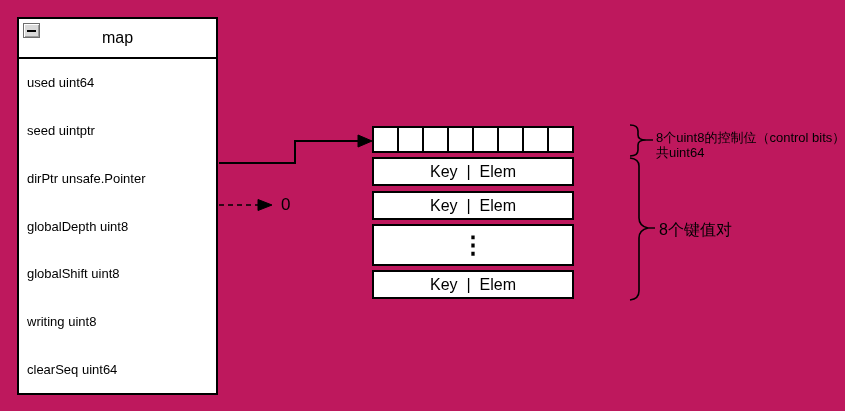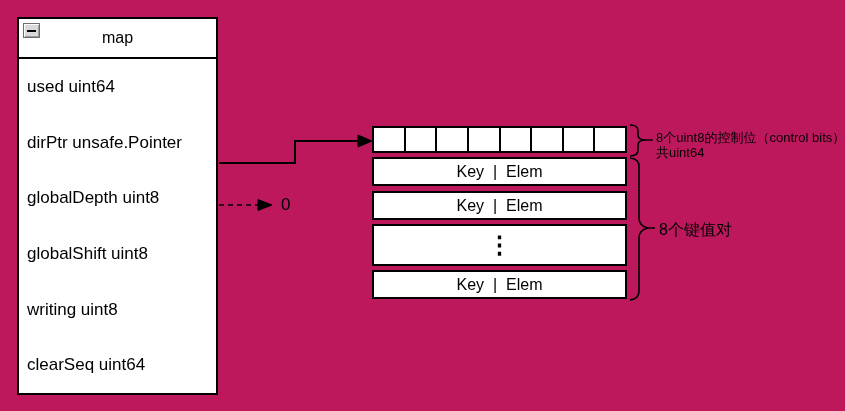--- a/index.html
+++ b/index.html
@@ -25,26 +25,26 @@
     box-shadow: inset 1px 1px 0 #ffffff, inset -1px -1px 0 #9a9a9a;
     display:flex; align-items:center; justify-content:center;
   }
   .minus-bar { width:9px; height:2px; background:#000; }
   .map-fields {
     position:absolute; left:0; right:0; top:40px; bottom:0;
     display:flex; flex-direction:column;
   }
   .field {
     flex:1; display:flex; align-items:center;
-    padding-left:8px; font-size:17px;
+    padding-left:8px; font-size:13px;
   }
 
   
   .grow {
-    position:absolute; left:372px; width:255px;
+    position:absolute; left:372px; width:202px;
     border:2px solid #000; box-sizing:border-box; background:#fff;
   }
   .control-row { top:126px; height:27px; display:flex; }
   .control-cell { flex:1; border-left:2px solid #000; }
   .control-cell:first-child { border-left:none; }
   .slot-row {
     height:29px; display:flex; align-items:center; justify-content:center;
     font-size:16px; white-space:pre;
   }
   .slot-1 { top:157px; }
@@ -88,20 +88,21 @@
 
   <div class="map-box">
     <div class="map-header">
       <div class="collapse-btn">
         <div class="minus-bar"></div>
       </div>
       <span>map</span>
     </div>
     <div class="map-fields">
       <div class="field">used uint64</div>
+      <div class="field">seed uintptr</div>
       <div class="field">dirPtr unsafe.Pointer</div>
       <div class="field">globalDepth uint8</div>
       <div class="field">globalShift uint8</div>
       <div class="field">writing uint8</div>
       <div class="field">clearSeq uint64</div>
     </div>
   </div>
 
   <svg class="overlay" viewBox="0 0 845 411" xmlns="http://www.w3.org/2000/svg">
     <g>

